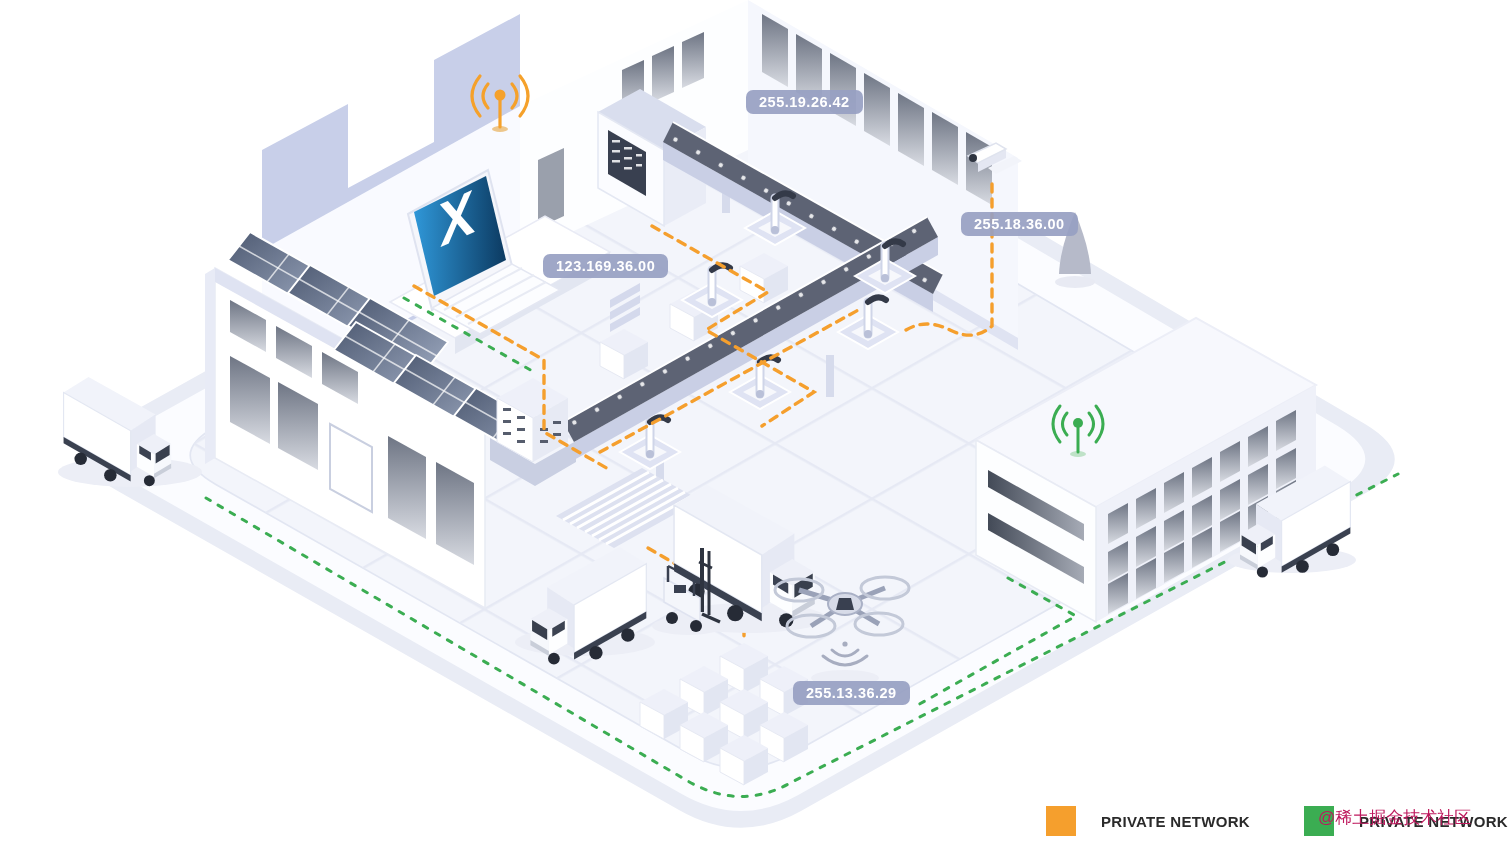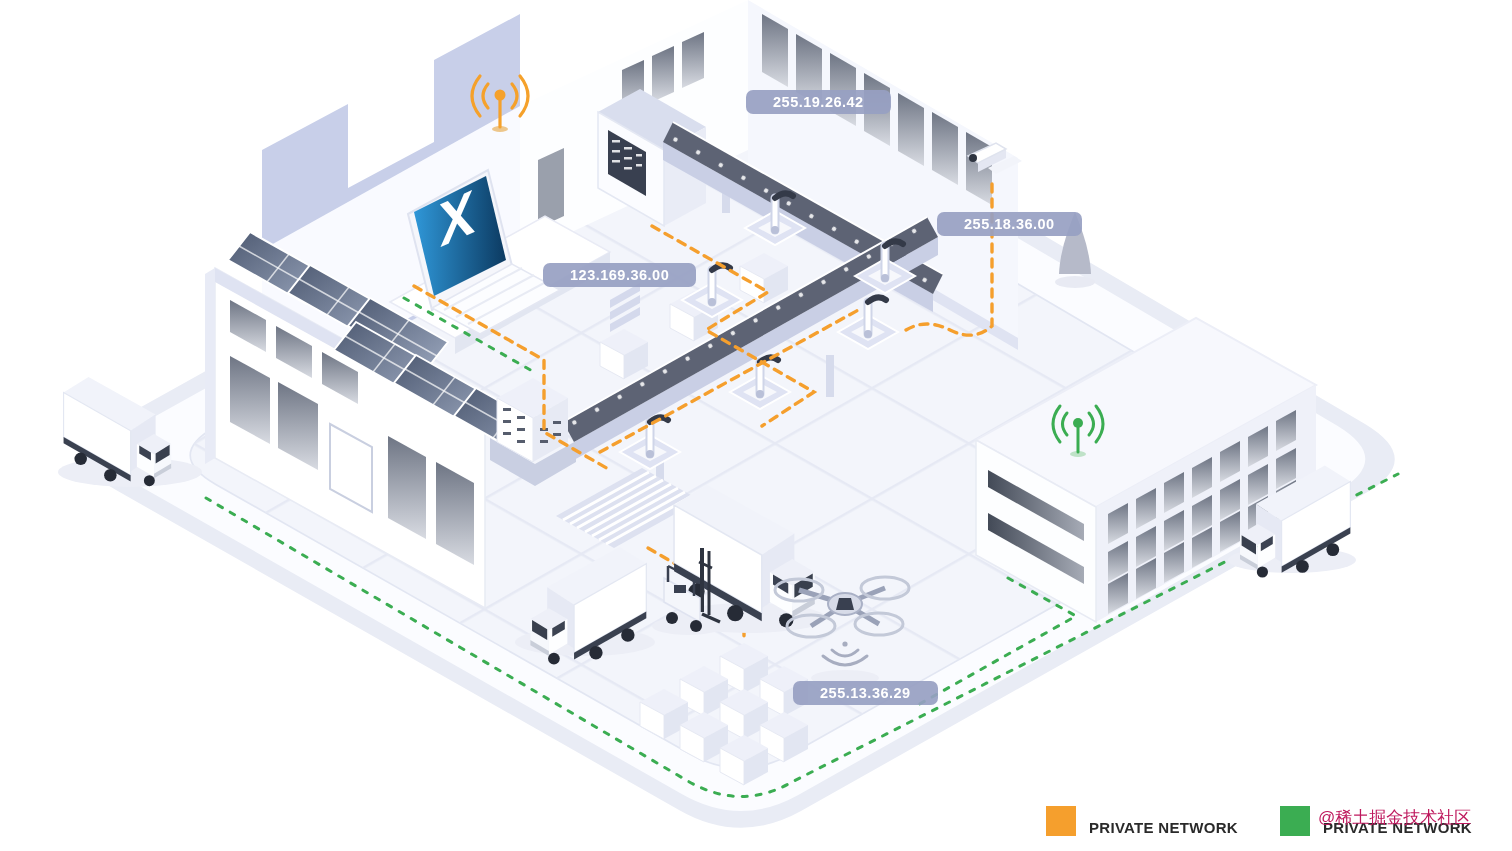--- a/index.html
+++ b/index.html
@@ -6,27 +6,27 @@
   body{font-family:"Liberation Sans", sans-serif;}
   .stage{position:relative;width:1512px;height:851px;background:#ffffff;overflow:hidden;}
   .stage svg{position:absolute;left:0;top:0;}
   .ip-label{
     position:absolute;
     background:rgba(151,159,194,0.92);
     color:#ffffff;
     font-weight:700;
     font-size:14.5px;
     letter-spacing:0.5px;
-    padding:4px 27px;
+    padding:4px 13px;
     border-radius:7px;
     white-space:nowrap;
   }
   .legend{
     position:absolute;left:1046px;top:806px;
-    display:flex;align-items:flex-end;
+    display:flex;align-items:center;gap:12px;
   }
   .swatch{width:30px;height:30px;display:inline-block;}
   .legend-label{
     font-size:15px;font-weight:700;color:#2a2a2a;
     letter-spacing:0.3px;margin-left:13px;white-space:nowrap;
   }
   .legend-label.gap{margin-right:42px;}
   .watermark{
     position:absolute;left:1318px;top:806px;
     font-size:17px;color:#be185d;white-space:nowrap;
@@ -398,22 +398,22 @@
 
   <g>
     <ellipse cx="1075" cy="282" rx="20" ry="6" fill="#e8eaf3"></ellipse>
     <path d="M1075,212 C1083,232 1090,252 1091,274 L1059,274 C1060,252 1067,232 1075,212 Z" fill="#b6bac9"></path>
   </g>
 
   <use href="#truck-se" transform="translate(1352,440) scale(-0.8,0.8)"></use>
 </svg>
 
 <div class="ip-label" style="left:746px;top:90px">255.19.26.42</div>
-<div class="ip-label" style="left:937px;top:212px">255.18.36.00</div>
-<div class="ip-label" style="left:543px;top:263px">123.169.36.00</div>
+<div class="ip-label" style="left:961px;top:212px">255.18.36.00</div>
+<div class="ip-label" style="left:543px;top:254px">123.169.36.00</div>
 <div class="ip-label" style="left:793px;top:681px">255.13.36.29</div>
 
 <div class="legend">
   <span class="swatch" style="background-color:#F59F2D"></span>
   <span class="legend-label gap">PRIVATE NETWORK</span>
   <span class="swatch" style="background-color:#3BAD52"></span>
   <span class="legend-label">PRIVATE NETWORK</span>
 </div>
 
 <div class="watermark">@稀土掘金技术社区</div>

